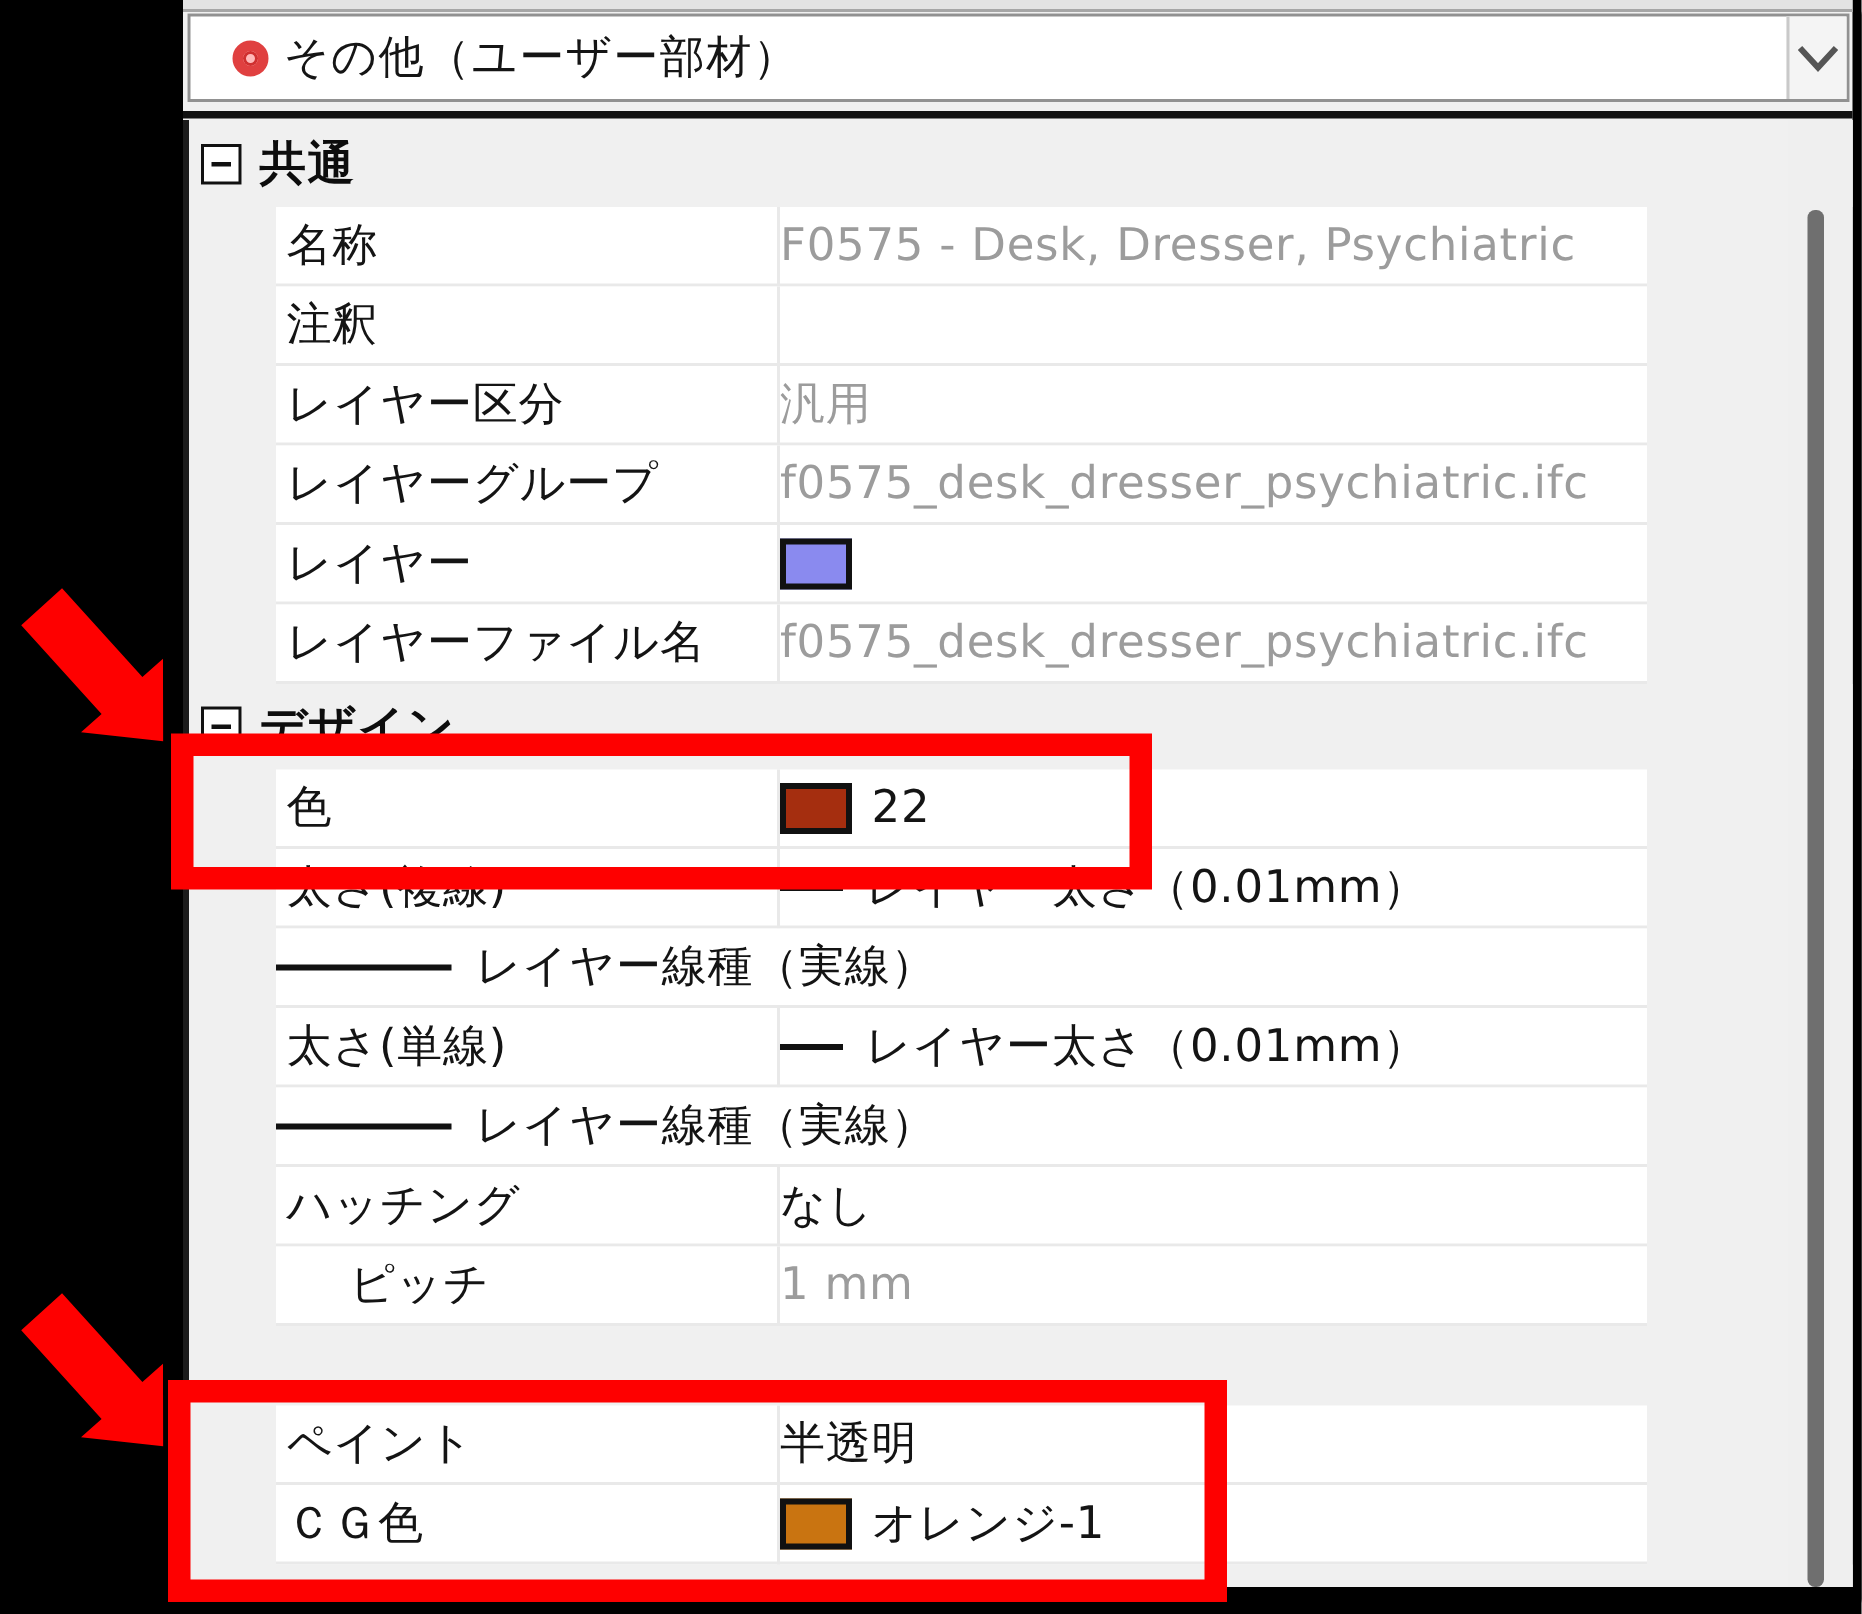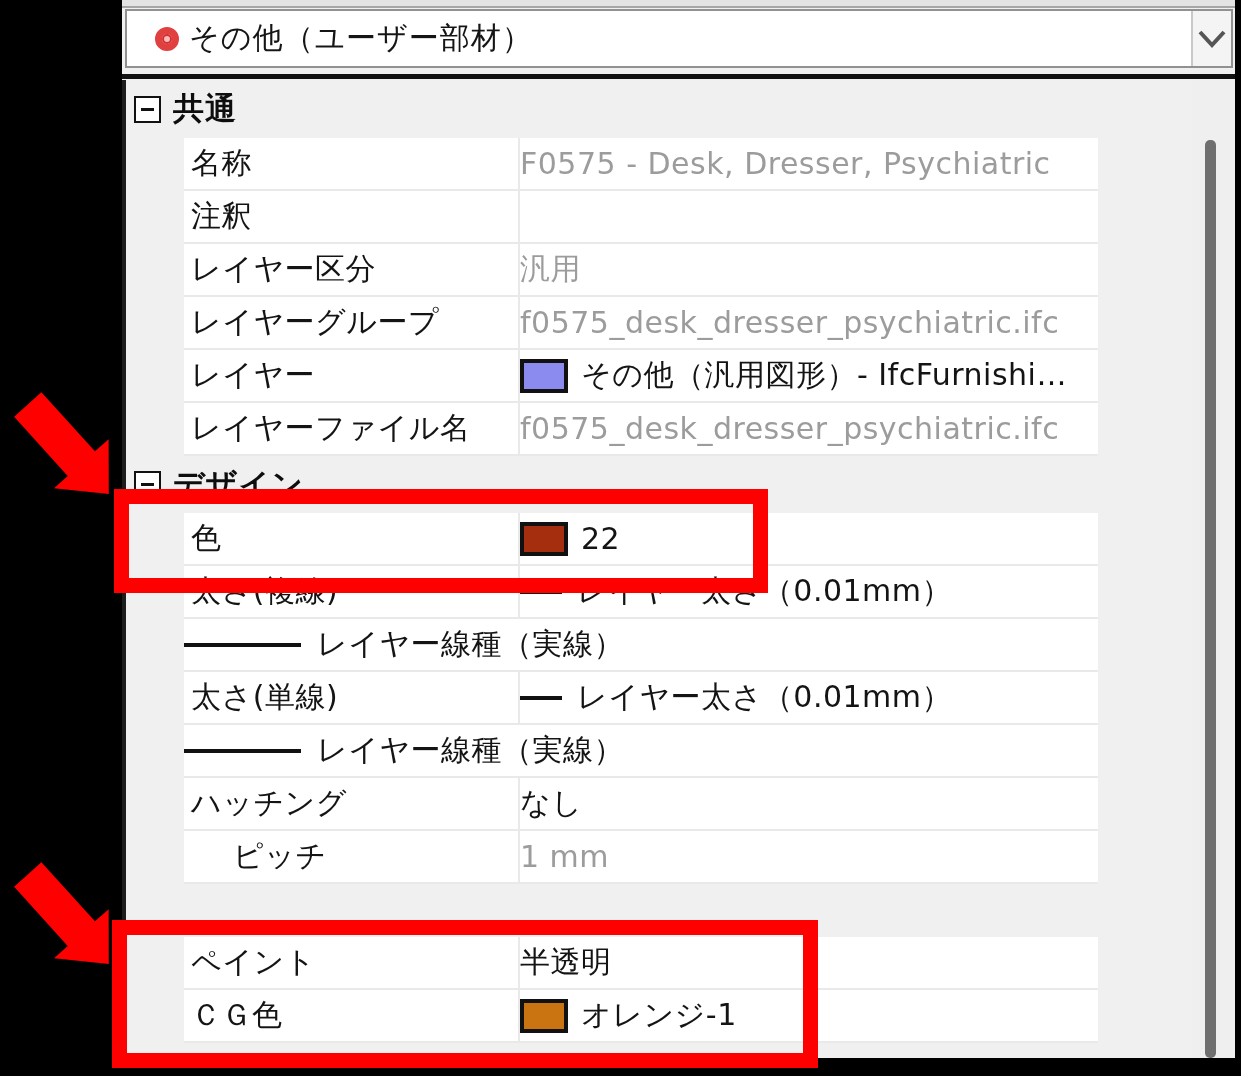--- a/index.html
+++ b/index.html
@@ -126,21 +126,20 @@
           </div>
       </div>
 
       <div class="prow">
         <div class="gutter"></div>
         <div class="lcell">
             <span class="ptext">レイヤー</span>
           </div>
         <div class="vcell">
           <span class="swatch" style="background: rgb(138, 138, 239);"></span>
-          <span class="ptext">その他（汎用図形）- IfcFurnishi…</span>
         </div>
       </div>
 
       <div class="prow">
         <div class="gutter"></div>
         <div class="lcell">
             <span class="ptext">レイヤーファイル名</span>
           </div>
         <div class="vcell">
             <span class="ptext gray">f0575_desk_dresser_psychiatric.ifc</span>

